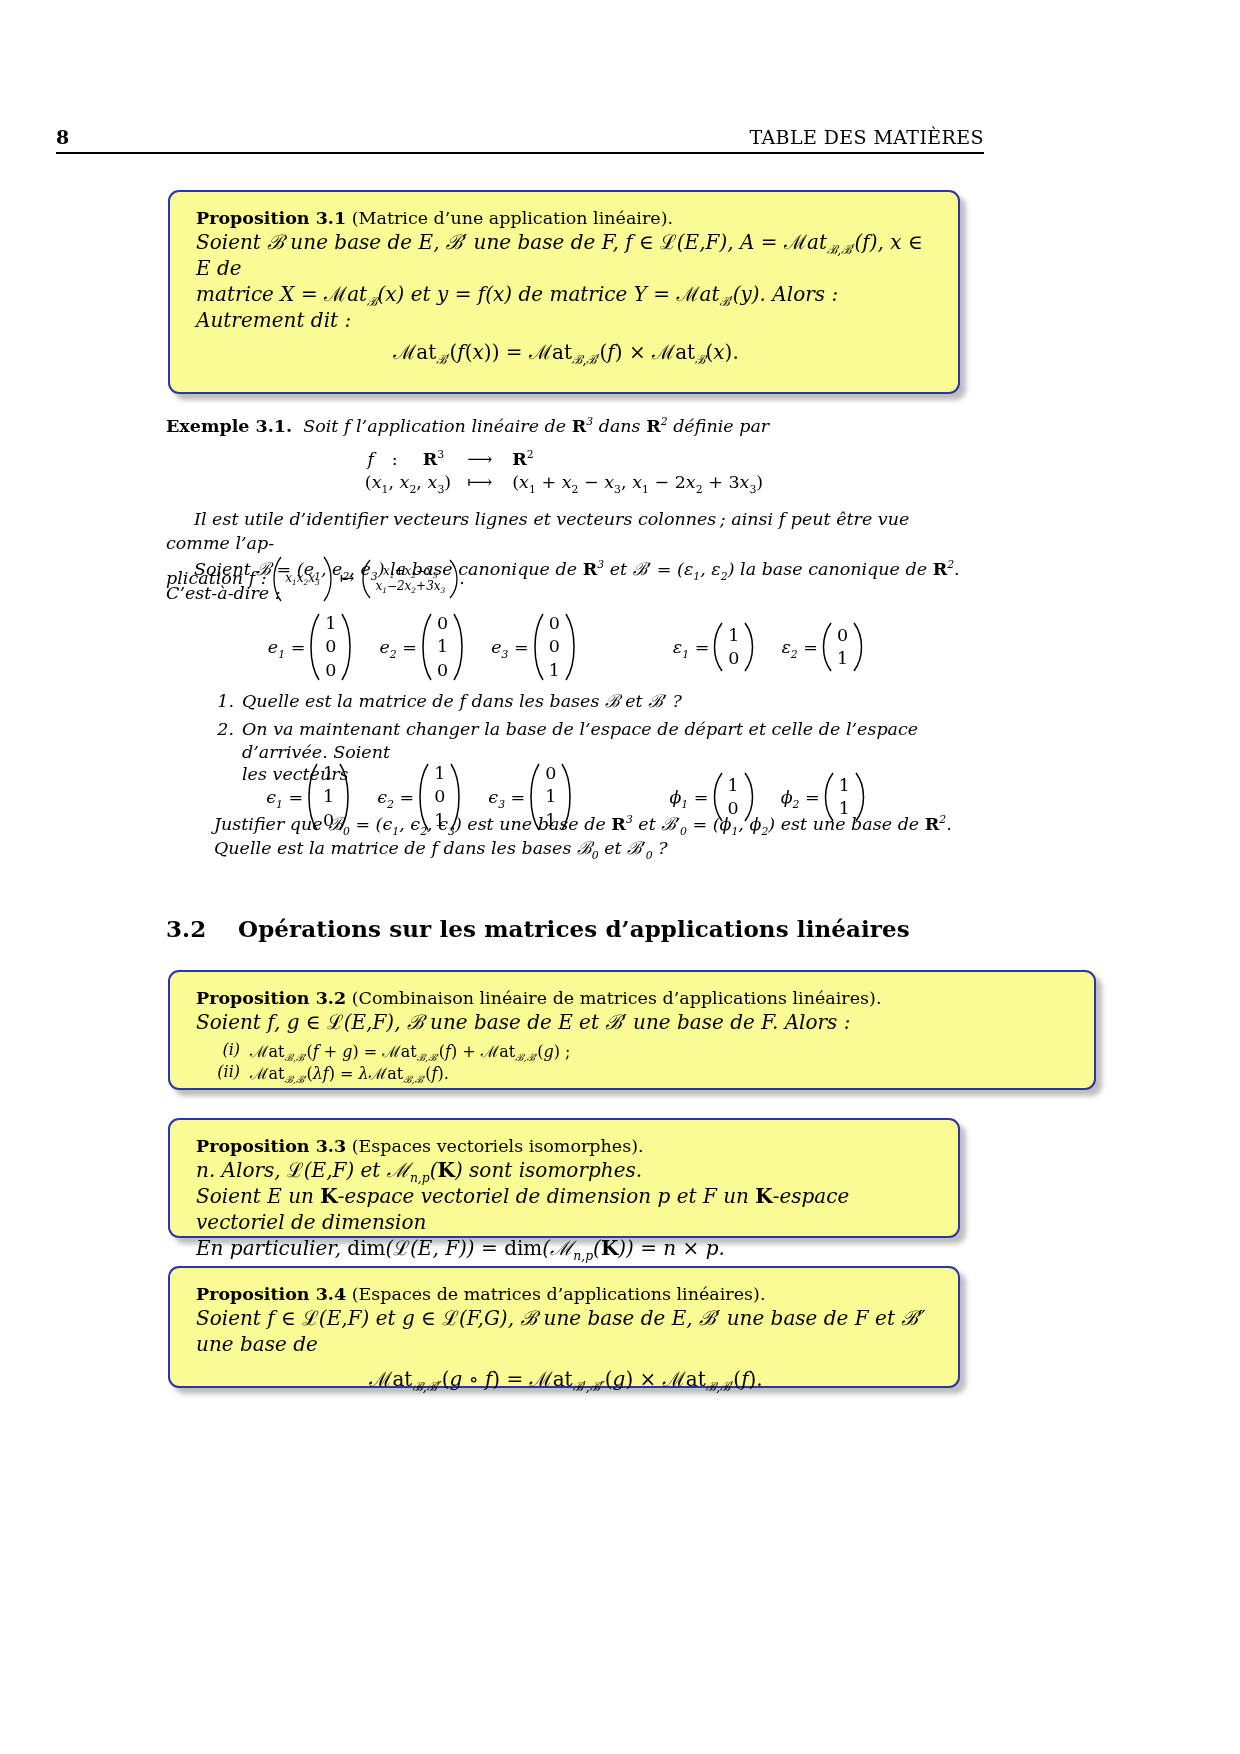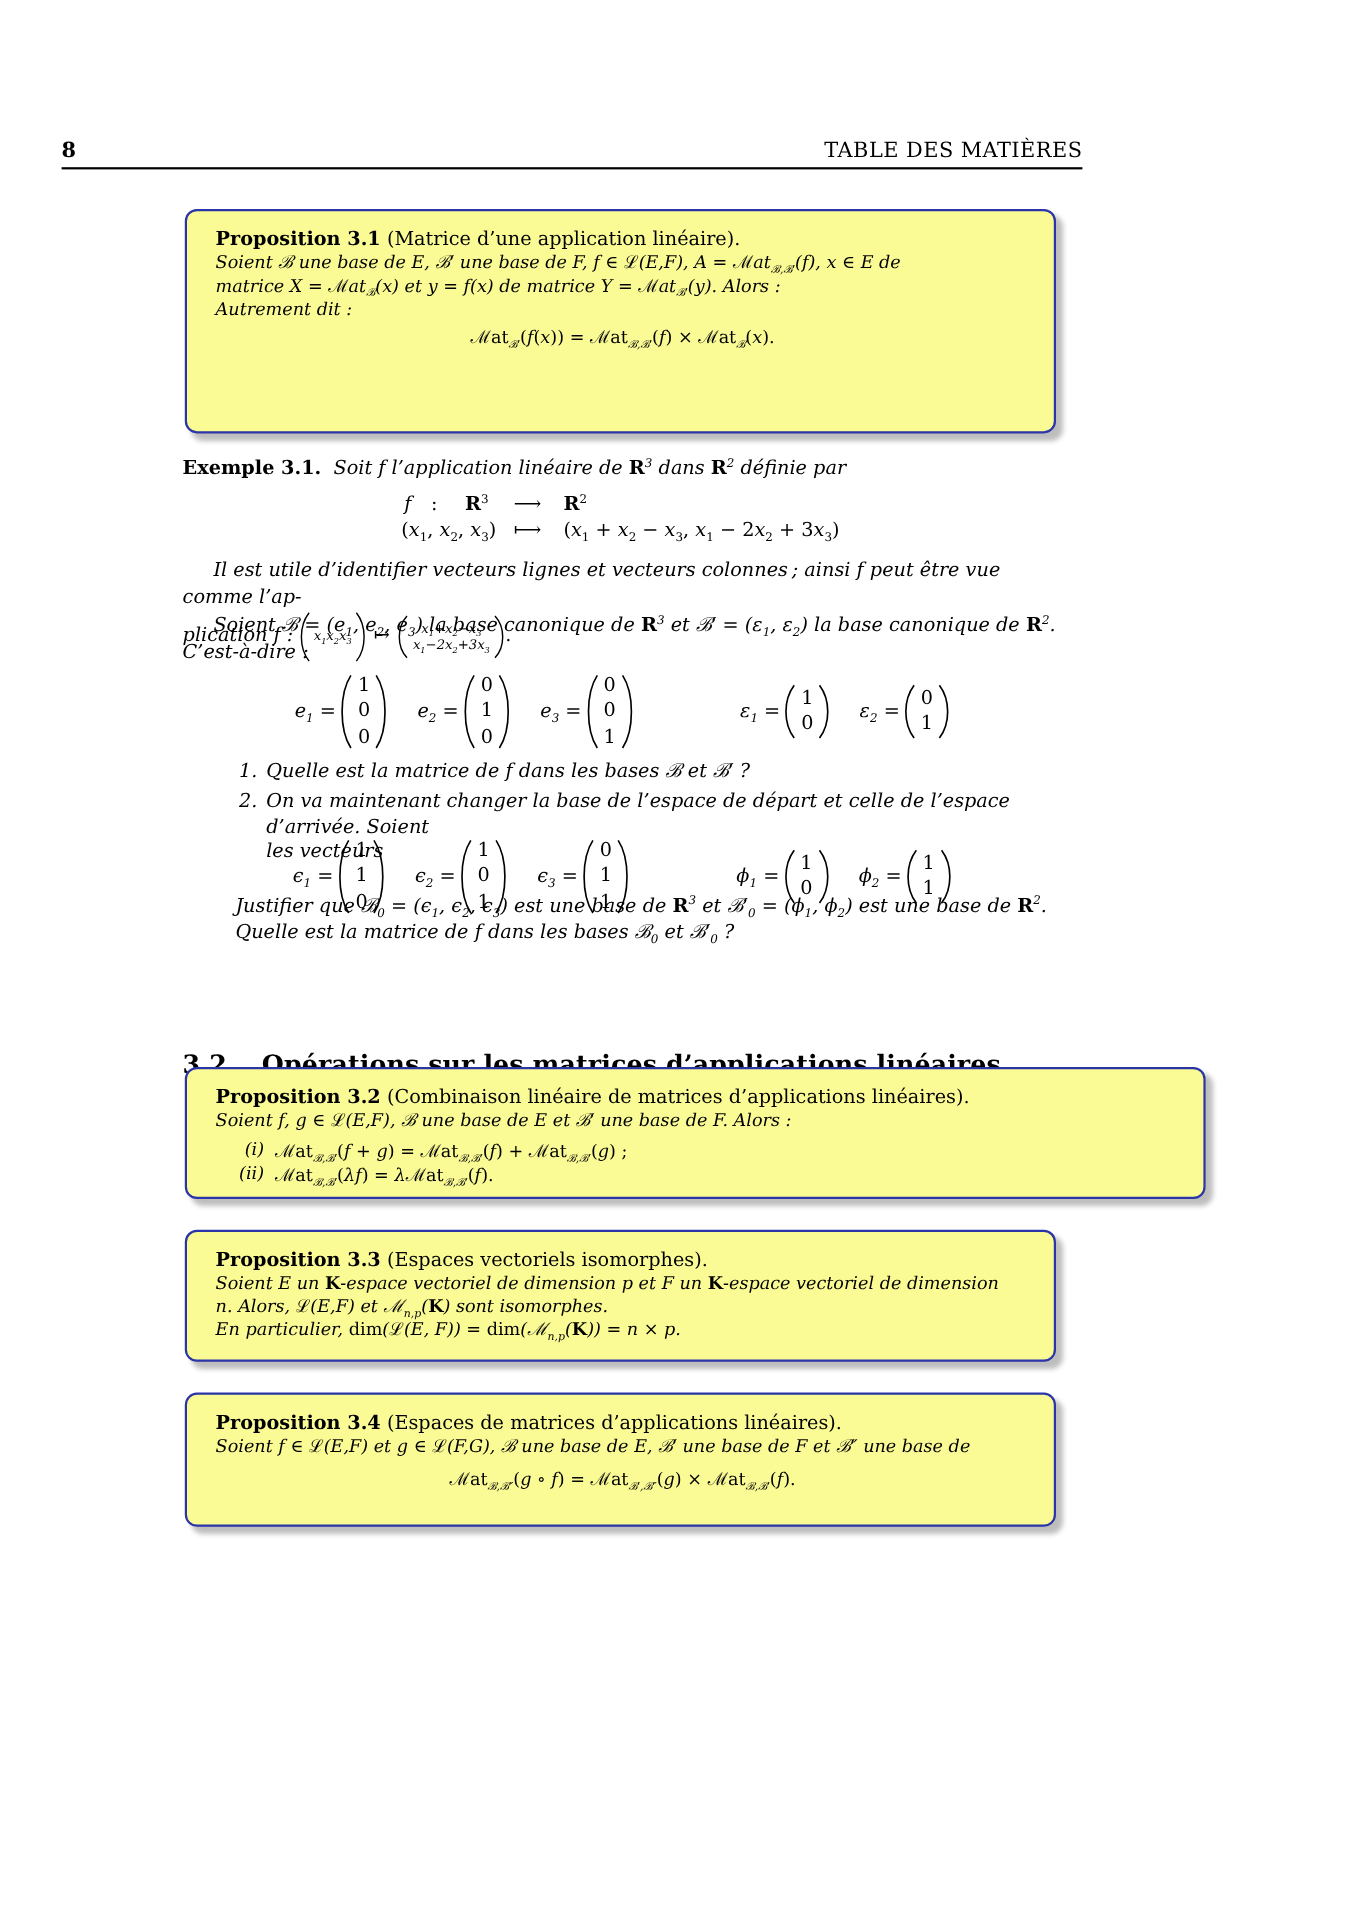--- a/index.html
+++ b/index.html
@@ -42,21 +42,21 @@
     position:absolute;
     background:#fbfb96;
     border:2.5px solid #2b35a8;
     border-radius:11px;
     box-shadow:6px 6px 5px rgba(0,0,0,.26);
     box-sizing:border-box;
   }
   .thmbox .inner{padding:16px 22px 14px 26px;}
   .thmhead{font-size:17.5px;margin-bottom:1px;}
   .thmhead .nm{font-weight:bold;}
-  .thmline{font-size:16px;font-style:italic;line-height:1.30;}
+  .thmline{font-size:20px;font-style:italic;line-height:1.30;}
   .ctr{text-align:center;font-style:normal;}
 
   
   .thmbox::after{
     content:"";position:absolute;right:-6px;top:-2px;width:0;height:0;
   }
 
   .vecblock{display:inline-flex;align-items:center;vertical-align:middle;}
   .vecblock .lbl{font-style:italic;padding-right:3px;}
 
@@ -351,21 +351,21 @@
 
   <div style="position:absolute;left:214px;top:813px;width:752px;font-size:17.5px;line-height:1.36;font-style:italic;">
     <div>
       Justifier que <span class="mi">ℬ</span><sub>0</sub> = (<span class="mi">ϵ</span><sub>1</sub>, <span class="mi">ϵ</span><sub>2</sub>, <span class="mi">ϵ</span><sub>3</sub>) est une base de <span class="bbR">R</span><sup>3</sup> et <span class="mi">ℬ</span>′<sub>0</sub> = (<span class="mi">ϕ</span><sub>1</sub>, <span class="mi">ϕ</span><sub>2</sub>) est une base de <span class="bbR">R</span><sup>2</sup>.
     </div>
     <div>
       Quelle est la matrice de <span class="mi">f</span> dans les bases <span class="mi">ℬ</span><sub>0</sub> et <span class="mi">ℬ</span>′<sub>0</sub> ?
     </div>
   </div>
 
-  <h2 class="sec" style="left:166px;top:915px;margin-top:39px;">
+  <h2 class="sec" style="left:166px;top:915px;">
     <span class="secnum">3.2</span><span>Opérations sur les matrices d’applications linéaires</span>
   </h2>
 
   <div class="thmbox" style="left:168px;top:970px;width:928px;height:120px;">
     <div class="inner">
       <div class="thmhead">
         <span class="nm">Proposition 3.2</span>
         <span>(Combinaison linéaire de matrices d’applications linéaires).</span>
       </div>
       <div class="thmline">
@@ -386,24 +386,24 @@
     </div>
   </div>
 
   <div class="thmbox" style="left:168px;top:1118px;width:792px;height:120px;">
     <div class="inner">
       <div class="thmhead">
         <span class="nm">Proposition 3.3</span>
         <span>(Espaces vectoriels isomorphes).</span>
       </div>
       <div class="thmline">
+        <span class="mi">n</span>. Alors, <span class="mathup">ℒ</span>(<span class="mi">E</span>,<span class="mi">F</span>) et <span class="mathup" style="font-style:italic;">ℳ</span><sub><span class="mi">n,p</span></sub>(<span class="bf up">K</span>) sont isomorphes.
+      </div>
+      <div class="thmline">
         Soient <span class="mi">E</span> un <span class="bf up">K</span>-espace vectoriel de dimension <span class="mi">p</span> et <span class="mi">F</span> un <span class="bf up">K</span>-espace vectoriel de dimension
-      </div>
-      <div class="thmline">
-        <span class="mi">n</span>. Alors, <span class="mathup">ℒ</span>(<span class="mi">E</span>,<span class="mi">F</span>) et <span class="mathup" style="font-style:italic;">ℳ</span><sub><span class="mi">n,p</span></sub>(<span class="bf up">K</span>) sont isomorphes.
       </div>
       <div class="thmline">
         En particulier, <span class="mathup">dim</span>(<span class="mathup">ℒ</span>(<span class="mi">E</span>, <span class="mi">F</span>)) = <span class="mathup">dim</span>(<span class="mathup" style="font-style:italic;">ℳ</span><sub><span class="mi">n,p</span></sub>(<span class="bf up">K</span>)) = <span class="mi">n</span> × <span class="mi">p</span>.
       </div>
     </div>
   </div>
 
   <div class="thmbox" style="left:168px;top:1266px;width:792px;height:122px;">
     <div class="inner">
       <div class="thmhead">

